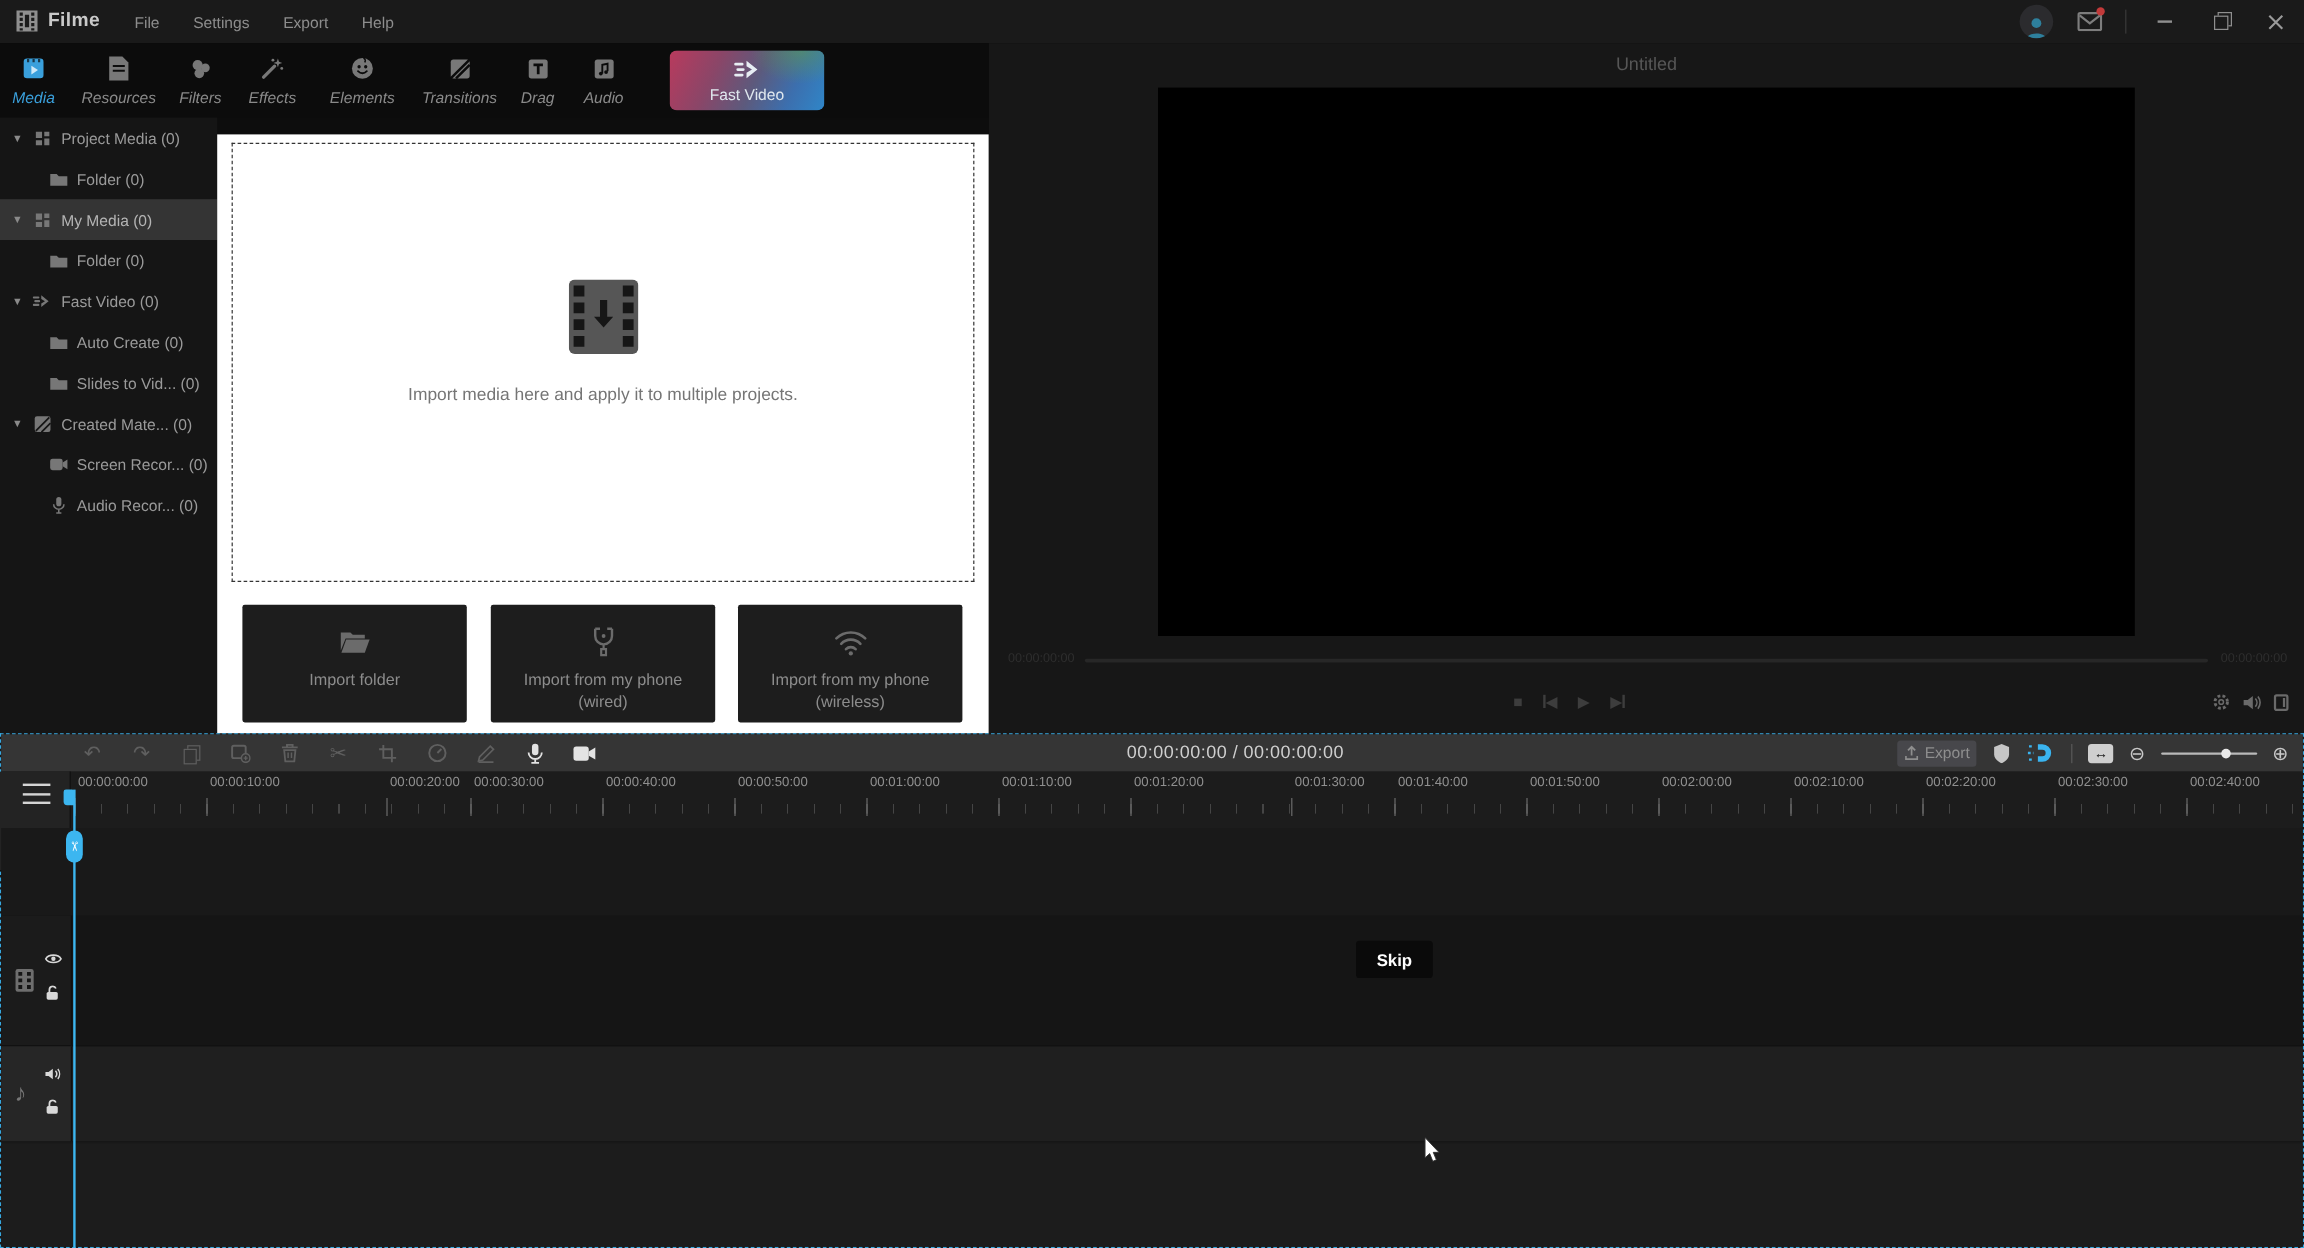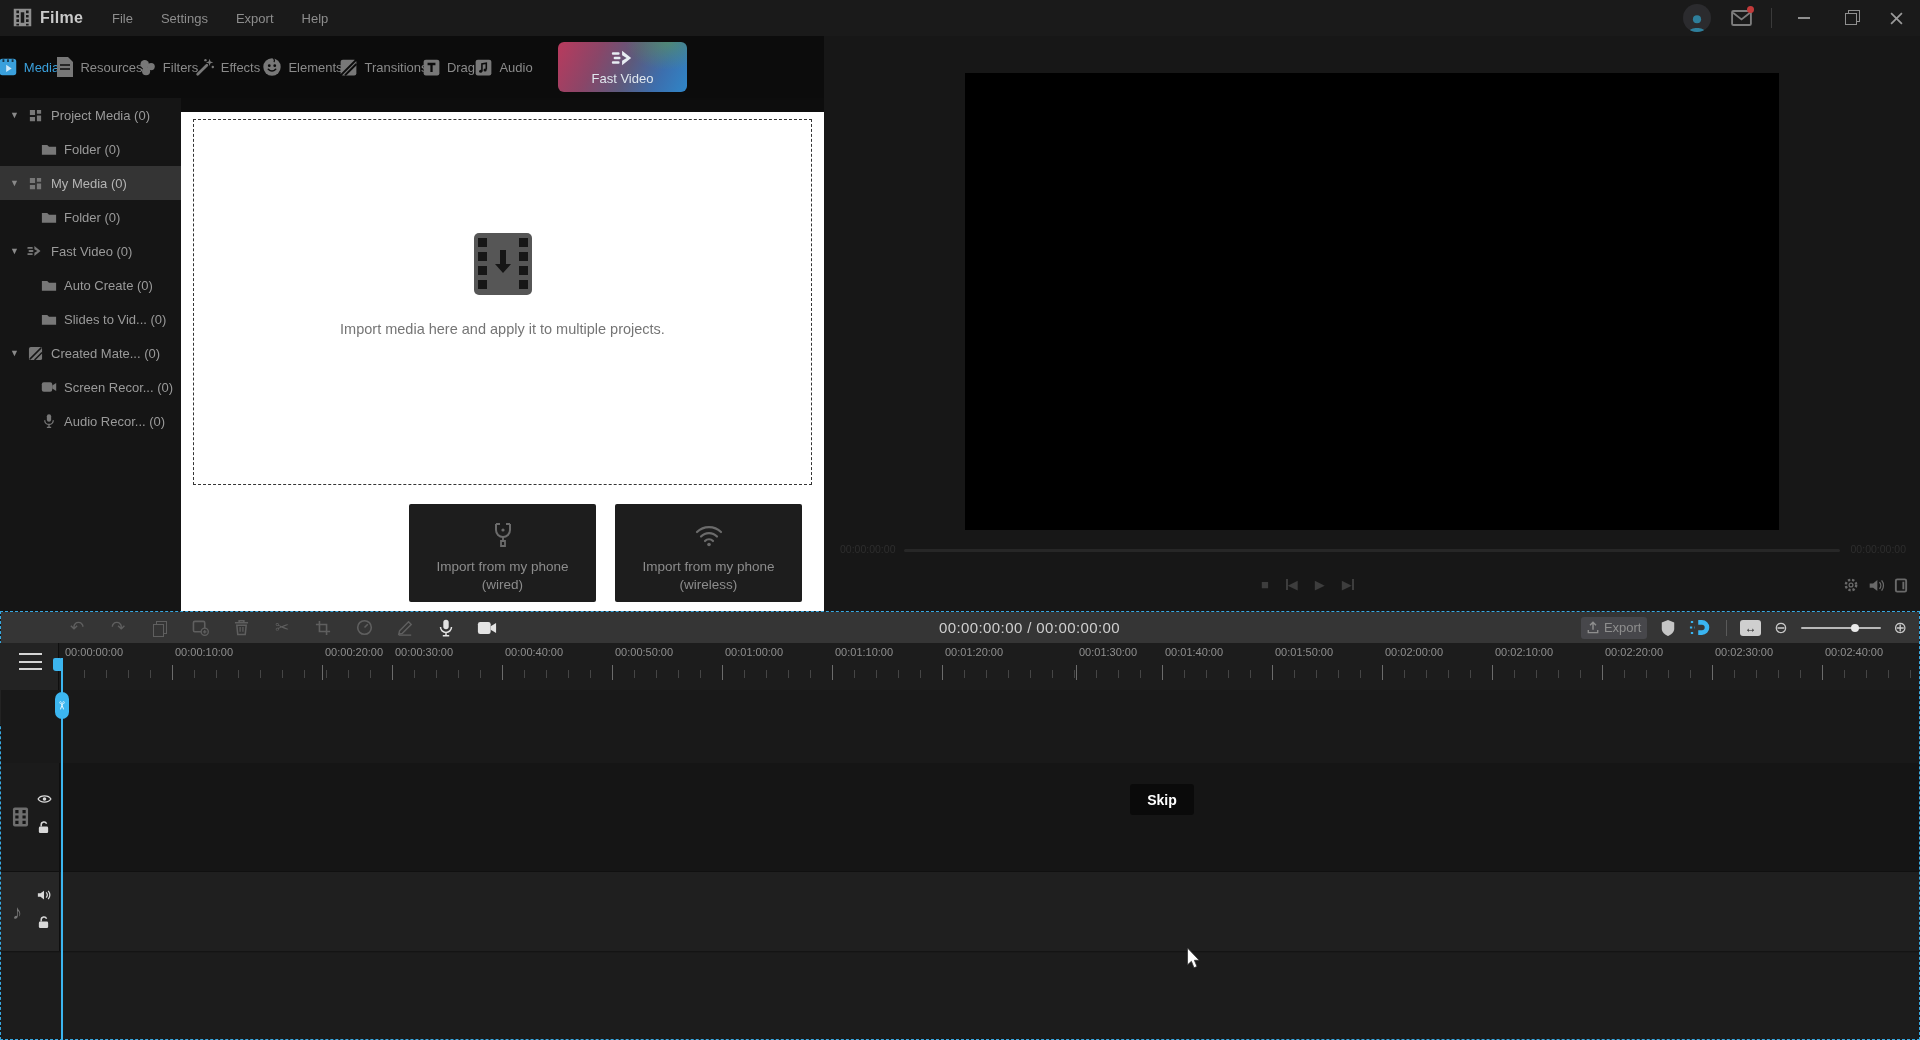--- a/index.html
+++ b/index.html
@@ -20,21 +20,21 @@
   .tb-sep { width:1px; height:20px; background:#3a3a3a; }
   .win-btn { width:28px; height:28px; display:flex; align-items:center; justify-content:center; color:#8f8f8f; }
   .min-glyph { width:12px; height:0; border-top:2px solid #8f8f8f; }
   .restore-glyph { position:relative; width:11px; height:11px; }
   .restore-glyph::before { content:""; position:absolute; left:3px; top:-3px; width:10px; height:10px; border:1.5px solid #8f8f8f; }
   .restore-glyph::after { content:""; position:absolute; left:0; top:0; width:10px; height:10px; border:1.5px solid #8f8f8f; background:#1a1a1a; }
 
   
   .left-module { position:absolute; left:0; top:36px; width:824px; height:576px; background:#0d0d0d; }
   .tabbar { position:absolute; left:0; top:0; width:824px; height:62px; background:#0c0c0c; display:flex; }
-  .tab { height:62px; display:flex; flex-direction:row; align-items:center; justify-content:center; gap:5px; color:#8a8a8a; font-size:13px; }
+  .tab { height:62px; display:flex; flex-direction:column; align-items:center; justify-content:center; gap:5px; color:#8a8a8a; font-size:13px;font-style:italic; }
   .tab .ti { color:#787878; height:24px; display:flex; align-items:center; justify-content:center; }
   .tab.active { color:#3aa0dc; }
   .tab.active .ti { color:#3aa0dc; }
   .w56{width:56px}.w86{width:86px}.w50{width:50px}.w70{width:70px}.w80{width:80px}.w82{width:82px}.w48{width:48px}.w62{width:62px}
   .fast-video-btn { position:absolute; left:558px; top:6px; width:129px; height:50px; border-radius:6px;
     background:
       radial-gradient(60px 40px at 85% 0%, rgba(90,160,80,.55), transparent 70%),
       linear-gradient(115deg, #b93a5d 0%, #8a4668 30%, #5c5a7d 55%, #3c6fae 78%, #2f86c8 100%);
     display:flex; flex-direction:column; align-items:center; justify-content:center; gap:3px; color:#dfe7ee; font-size:13px; }
 
@@ -360,20 +360,29 @@
       <div class="dropzone">
         <span>
           <svg width="58" height="62" viewBox="0 0 58 62">
               <rect x="0" y="0" width="58" height="62" rx="5" fill="#565656"></rect>
               <path fill="#161616" d="M4 5h9v9H4zm0 14h9v9H4zm0 14h9v9H4zm0 14h9v9H4zM45 5h9v9h-9zm0 14h9v9h-9zm0 14h9v9h-9zm0 14h9v9h-9z"></path>
               <path fill="#161616" d="M26 17h6v14h5l-8 9-8-9h5z"></path>
             </svg>
         </span>
         <span class="drop-text">Import media here and apply it to multiple projects.</span>
       </div>
+      <div class="import-card" style="left:21px">
+        <span class="cic">
+          <svg width="28" height="22" viewBox="0 0 28 22">
+              <path fill="#6b6b6b" d="M2 3h8l2 2h10v3H6L2 18z"></path>
+              <path fill="#6b6b6b" d="M6.5 9H26l-4 11H2.5z"></path>
+            </svg>
+        </span>
+        <span class="card-lines"><span>Import folder</span><br><span></span></span>
+      </div>
       <div class="import-card" style="left:228px">
         <span class="cic">
           <svg width="26" height="26" viewBox="0 0 26 26">
               <path d="M6 2v6a7 7 0 0 0 14 0V2" stroke="#6b6b6b" stroke-width="2" fill="none"></path>
               <path d="M6 2h4M16 2h4" stroke="#6b6b6b" stroke-width="2"></path>
               <circle cx="13" cy="8" r="1.6" fill="#6b6b6b"></circle>
               <path d="M13 15v4M11 19h4v5h-4z" stroke="#6b6b6b" stroke-width="1.8" fill="none"></path>
             </svg>
         </span>
         <span class="card-lines"><span>Import from my phone</span><br><span>(wired)</span></span>
@@ -384,20 +393,21 @@
               <path d="M3 9a17 17 0 0 1 24 0M7 13.5a11 11 0 0 1 16 0M11 18a5.5 5.5 0 0 1 8 0" stroke="#6b6b6b" stroke-width="2.2" fill="none" stroke-linecap="round"></path>
               <circle cx="15" cy="21.5" r="1.8" fill="#6b6b6b"></circle>
             </svg>
         </span>
         <span class="card-lines"><span>Import from my phone</span><br><span>(wireless)</span></span>
       </div>
     </div>
   </div>
 
   <div class="preview">
+    <div class="preview-title">Untitled</div>
     <div class="video-rect"></div>
     <span class="seek-time" style="left:16px">00:00:00:00</span>
     <div class="seek-bar"></div>
     <span class="seek-time" style="right:14px">00:00:00:00</span>
     <div class="play-controls">
       <span class="pc">■</span>
       <span class="pc"><span class="frame-bar"></span>◀</span>
       <span class="pc">▶</span>
       <span class="pc">▶<span class="frame-bar"></span></span>
     </div>

